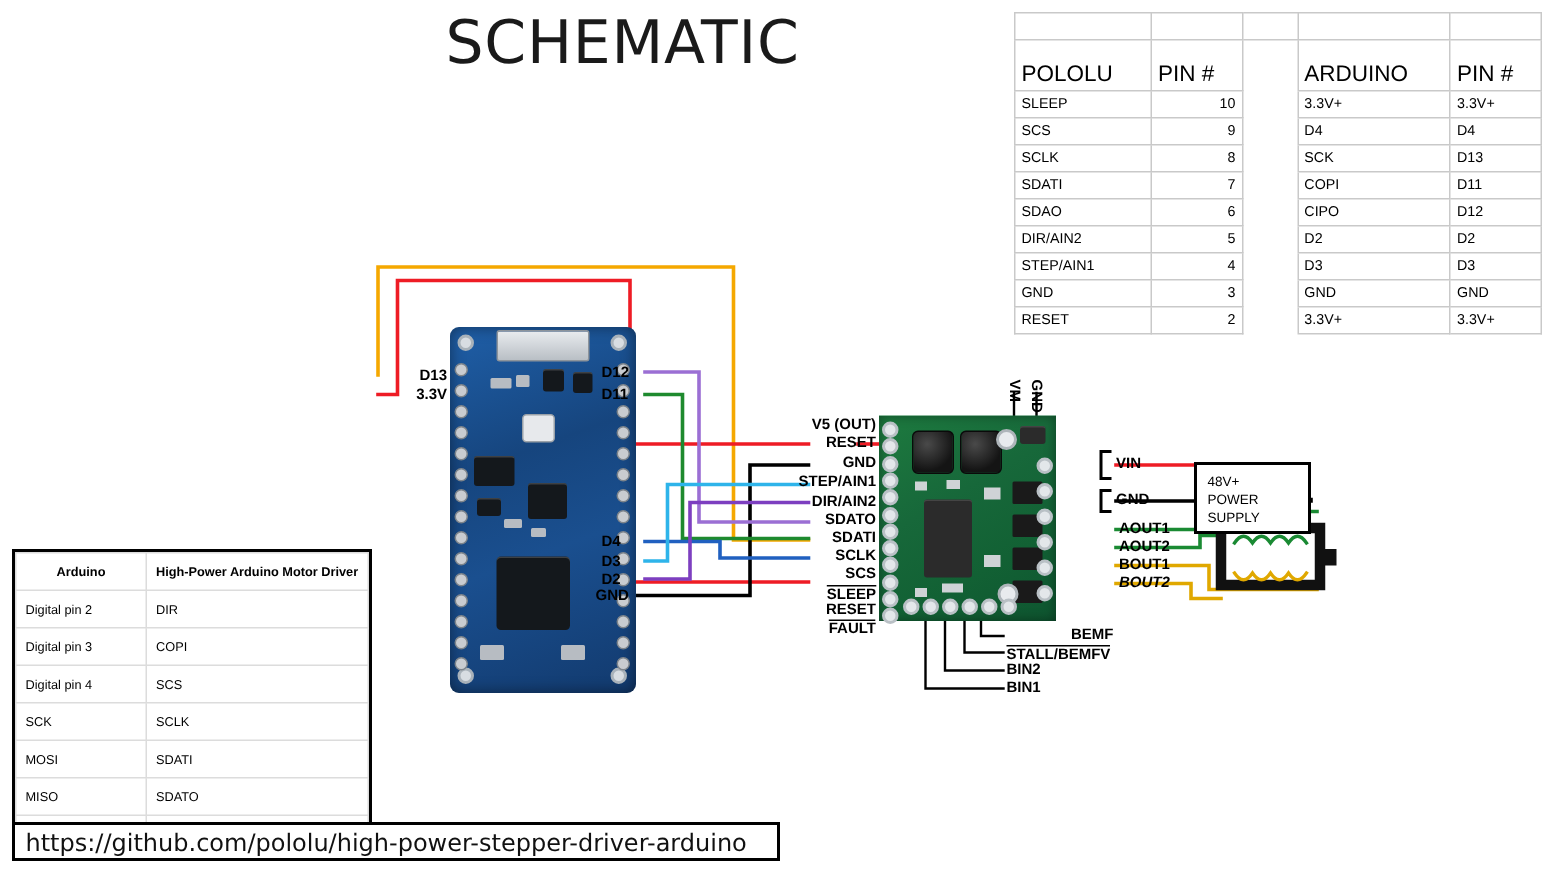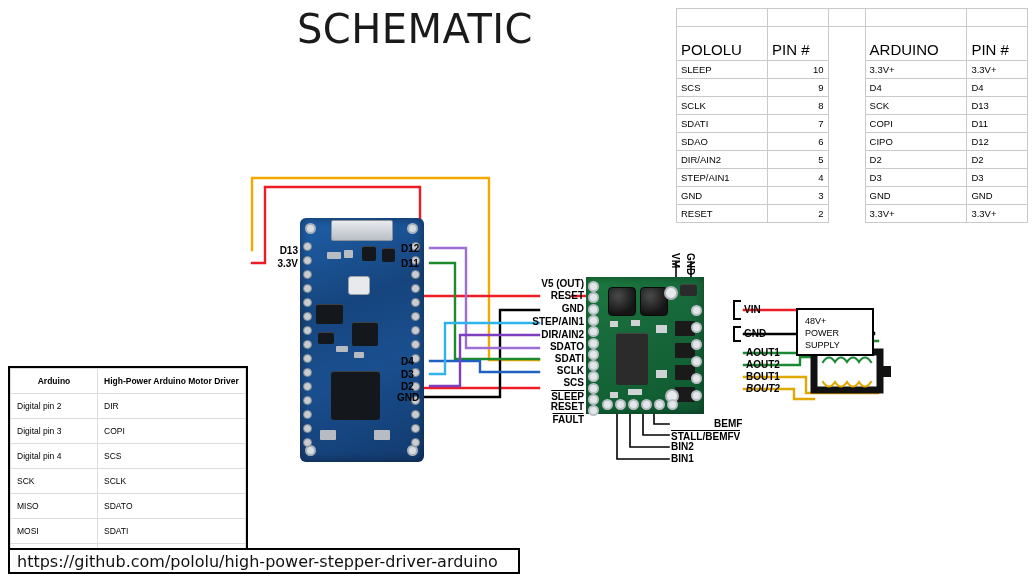--- a/index.html
+++ b/index.html
@@ -201,26 +201,26 @@
         </tr>
         <tr>
           <td class="c1">Digital pin 4</td>
           <td>SCS</td>
         </tr>
         <tr>
           <td class="c1">SCK</td>
           <td>SCLK</td>
         </tr>
         <tr>
+          <td class="c1">MOSI</td>
+          <td>SDATI</td>
+        </tr>
+        <tr>
           <td class="c1">MISO</td>
           <td>SDATO</td>
-        </tr>
-        <tr>
-          <td class="c1">MOSI</td>
-          <td>SDATI</td>
         </tr>
         <tr>
           <td class="c1">GND</td>
           <td>GND</td>
         </tr>
       </tbody>
   </table>
 </div>
 
 <div class="abs" id="url-bar">

